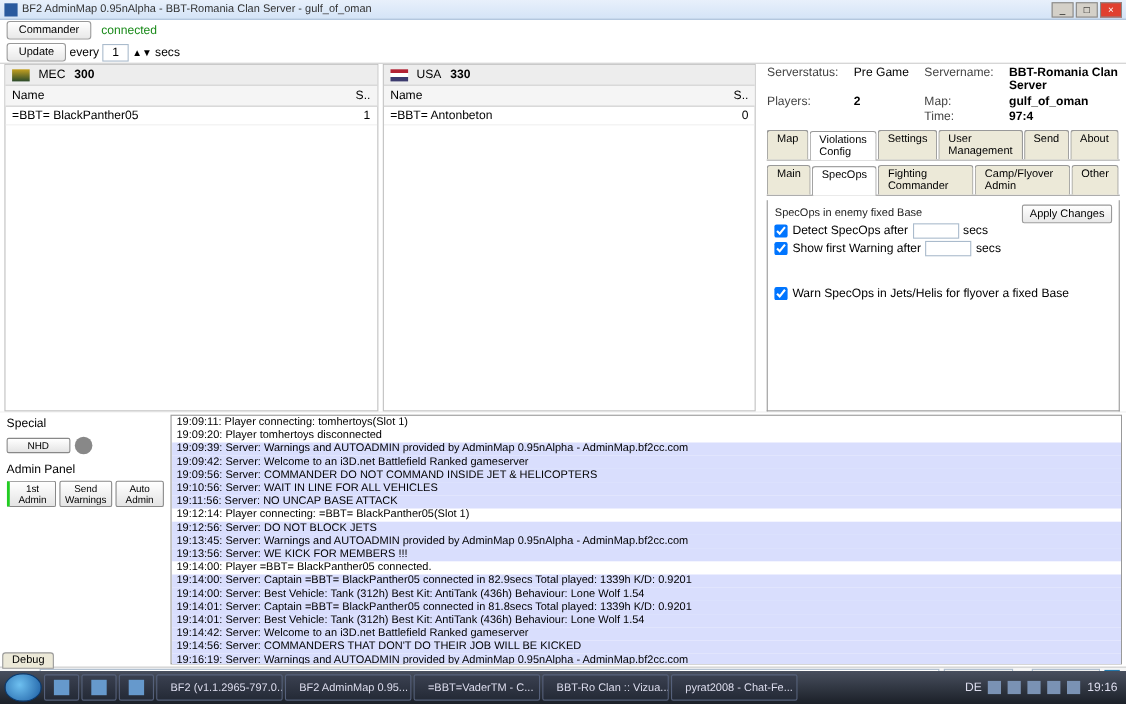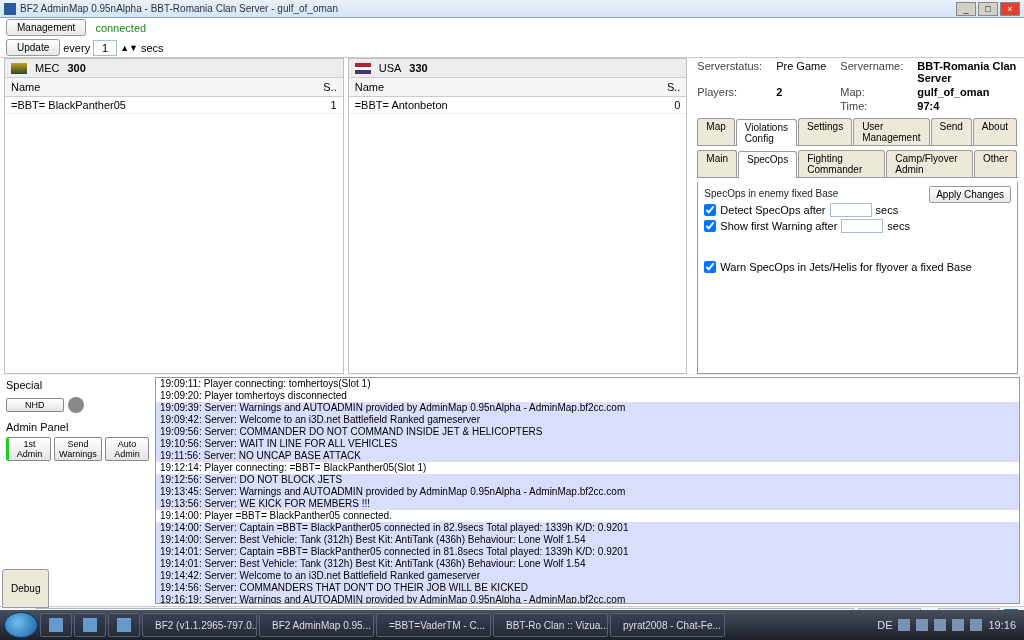--- a/index.html
+++ b/index.html
@@ -51,21 +51,21 @@
 .spec-title{margin-bottom:6px}
 .admin-btns{display:flex;flex-direction:row;gap:3px;margin-top:4px;align-items:flex-end}
 .abtn{width:70px;padding:1px 4px;font-size:9px;background:linear-gradient(#fff,#e4e4e4);border:1px solid #888;border-radius:2px;cursor:pointer;text-align:center}
 .abtn.green{border-left:3px solid #2c2}
 .log{flex:1;border:1px solid #999;margin:2px 4px 2px 0;overflow:auto;background:#fff}
 .logline{padding:0 4px;font-size:10px;line-height:12px;white-space:nowrap;overflow:hidden}
 .logline.sv{background:#d9defd}
 .sendbar{height:18px;display:flex;align-items:center;gap:4px;padding:0 6px;border-top:1px solid #ccc;background:#f5f5f5}
 .sendbar input[type=text]{flex:1;border:1px solid #abc;padding:1px}
 .sendbar select{border:1px solid #abc;font-size:10px}
-.debug-btn{position:absolute;left:2px;bottom:32px;padding:13px 8px;font-size:10px;background:#ece9d8;border:1px solid #999;border-radius:3px 3px 0 0}
+.debug-btn{position:absolute;left:2px;bottom:32px;padding:1px 8px;font-size:10px;background:#ece9d8;border:1px solid #999;border-radius:3px 3px 0 0}
 .taskbar{position:absolute;bottom:0;left:0;right:0;height:30px;background:linear-gradient(#484f5e,#1b2028);display:flex;align-items:center;padding:0 4px;gap:2px}
 .start{width:34px;height:26px;border-radius:50%;background:radial-gradient(circle at 40% 40%,#6ec0f0,#1a5aa0);border:1px solid #0a3a70}
 .tbitem{height:24px;padding:0 8px;background:linear-gradient(#3a4050,#242a36);border:1px solid #55607a;border-radius:2px;color:#dde;display:flex;align-items:center;font-size:10px;gap:4px;max-width:115px;overflow:hidden;white-space:nowrap}
 .tbitem .ico{width:14px;height:14px;background:#69c;display:inline-block}
 .tray{margin-left:auto;display:flex;align-items:center;gap:6px;color:#dde;font-size:10px;padding-right:4px}
 .tray .ico{width:12px;height:12px;background:#7a92b4;display:inline-block}
 .nhd-btn{padding:1px 18px;font-size:9px;background:linear-gradient(#fff,#e4e4e4);border:1px solid #888;border-radius:2px}
 .circ{width:16px;height:16px;border-radius:50%;background:#888;display:inline-block;vertical-align:middle}
 </style>
 </head>
@@ -79,21 +79,21 @@
   <div class="winbtns">
     <div class="winbtn">_</div>
     <div class="winbtn">□</div>
     <div class="winbtn close">×</div>
   </div>
 </div>
 
 <div class="toolbar">
   <div style="display:flex;flex-direction:column;gap:3px">
     <div class="tb-row">
-      <button class="btn">Management</button>
+      <button class="btn">Commander</button>
       <span class="status-conn">connected</span>
     </div>
     <div class="tb-row">
       <button class="btn">Update</button>
       <span>every</span>
       <input class="num-in" value="1" style="">
       <span style="font-size:9px">▲▼</span>
       <span>secs</span>
     </div>
   </div>

